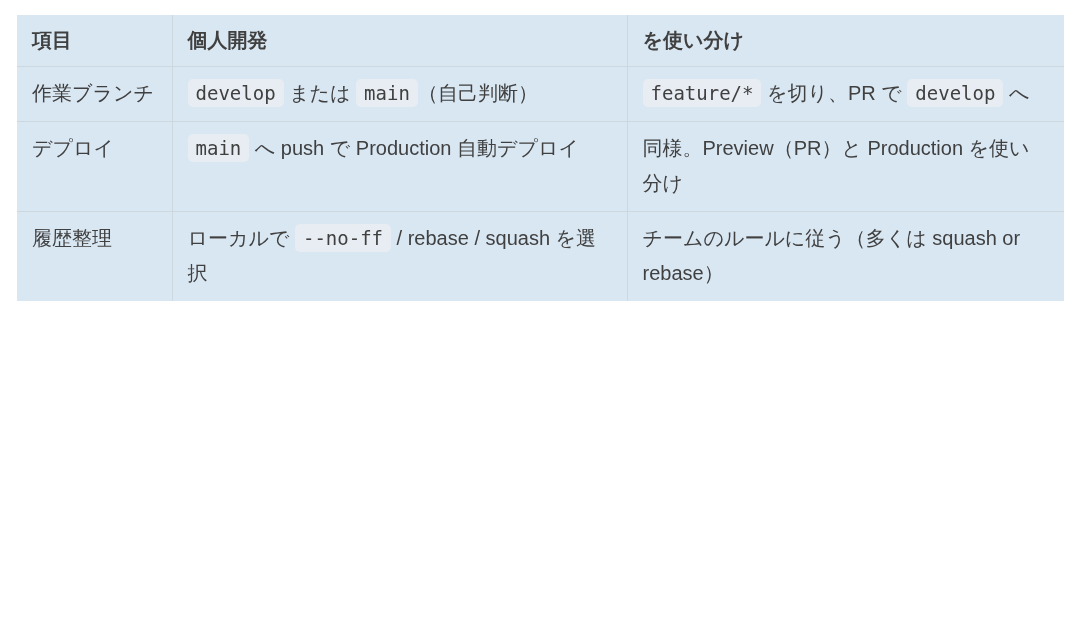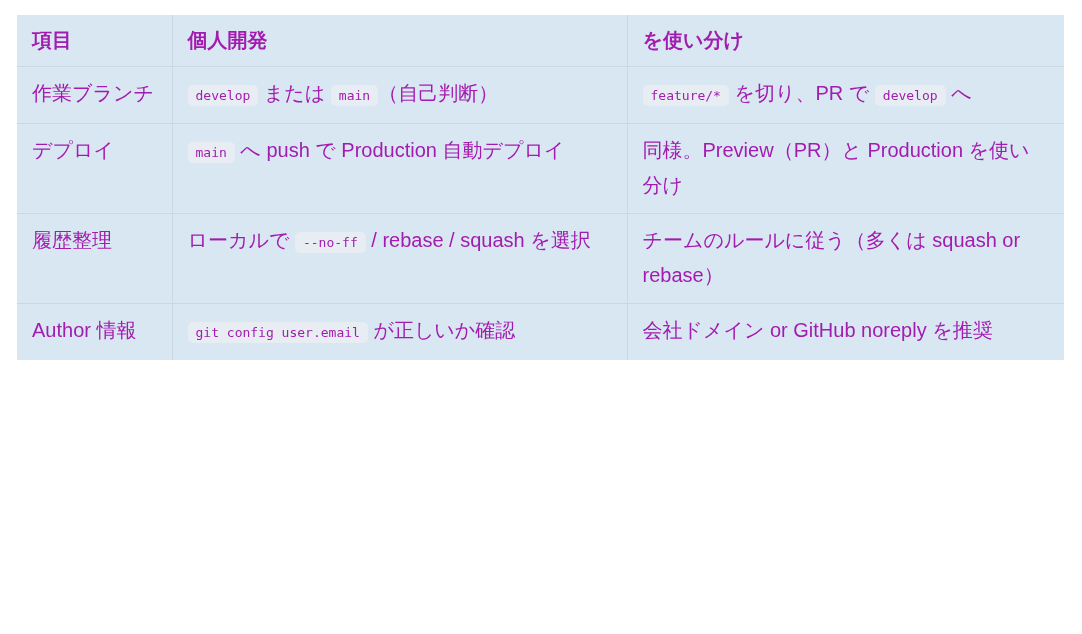--- a/index.html
+++ b/index.html
@@ -15,21 +15,21 @@
     position: absolute;
     left: 17px;
     top: 15px;
     width: 1047px;
   }
   table.compare {
     width: 100%;
     border-collapse: collapse;
     table-layout: fixed;
     background: #d9e7f3;
-    color: #a21caf;
+    color: #404040;
     font-size: 20px;
     line-height: 35px;
   }
   col.c-item    { width: 155px; }
   col.c-personal{ width: 455px; }
   col.c-team    { width: 437px; }
 
   th, td {
     text-align: left;
     vertical-align: top;
@@ -44,21 +44,21 @@
   thead th {
     font-weight: 700;
     padding-top: 8px;
     padding-bottom: 8px;
   }
   tbody th {
     font-weight: 400;
   }
   code.chip {
     font-family: "DejaVu Sans Mono", "Liberation Mono", monospace;
-    font-size: 13px;
+    font-size: 19px;
     background: #e7edf2;
     border-radius: 5px;
     padding: 3px 8px;
     white-space: nowrap;
   }
 </style>
 </head>
 <body>
 
 <div class="table-wrap">
@@ -84,20 +84,15 @@
         <tr>
           <th scope="row">デプロイ</th>
           <td><code class="chip">main</code><span> へ push で Production 自動デプロイ</span></td>
           <td><span>同様。Preview（PR）と Production を使い分け</span></td>
         </tr>
         <tr>
           <th scope="row">履歴整理</th>
           <td><span>ローカルで </span><code class="chip">--no-ff</code><span> / rebase / squash を選択</span></td>
           <td><span>チームのルールに従う（多くは squash or rebase）</span></td>
         </tr>
-        <tr>
-          <th scope="row">Author 情報</th>
-          <td><code class="chip">git config user.email</code><span> が正しいか確認</span></td>
-          <td><span>会社ドメイン or GitHub noreply を推奨</span></td>
-        </tr>
       </tbody>
   </table>
 </div>
 
 </body></html>

